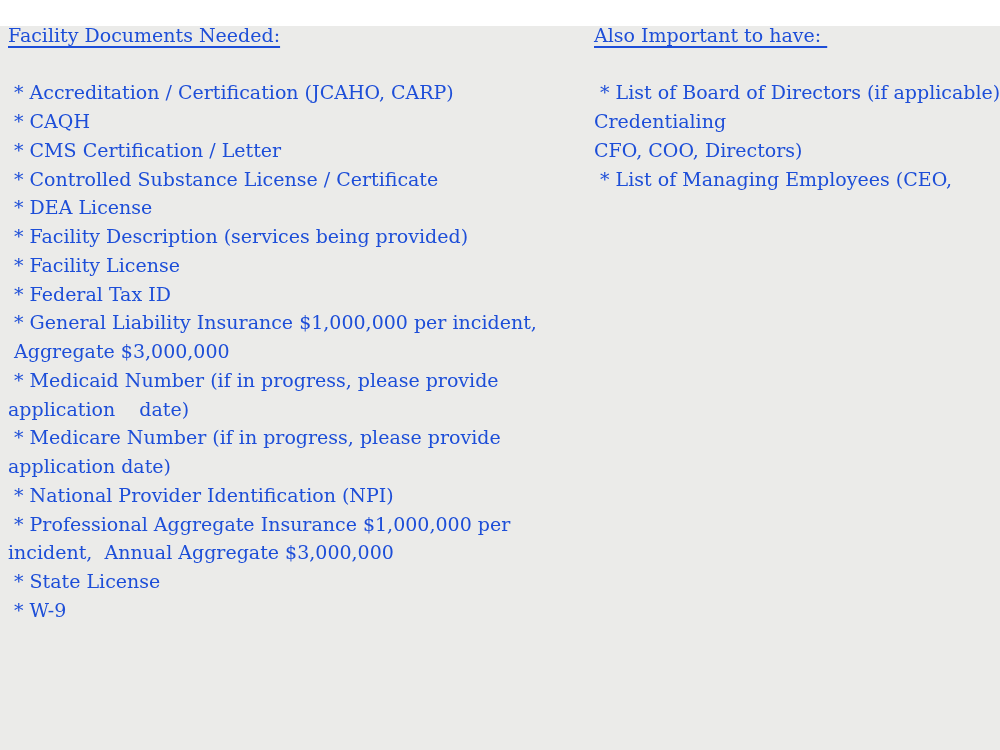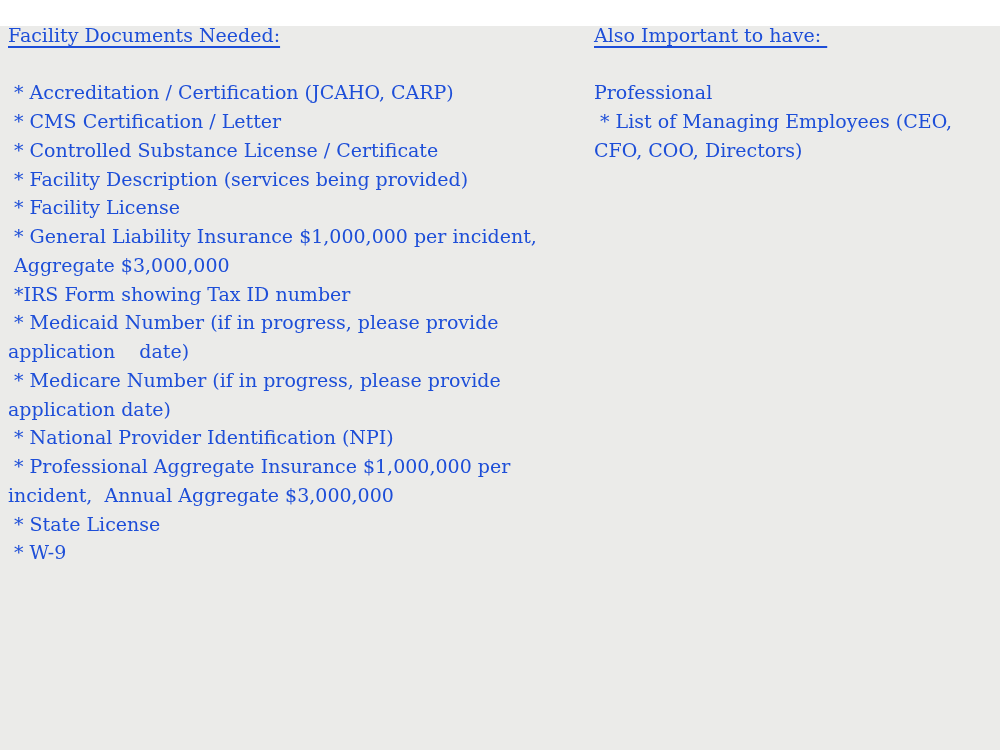--- a/index.html
+++ b/index.html
@@ -57,43 +57,46 @@
 </style>
 </head>
 <body>
 
 <div class="page">
 
   <section class="col col-left">
     <h1 class="heading">Facility Documents Needed:</h1>
     <div class="lines">
         <div class="line"> * Accreditation / Certification (JCAHO, CARP)</div>
+        <div class="line"> * CAQH</div>
         <div class="line"> * CMS Certification / Letter</div>
         <div class="line"> * Controlled Substance License / Certificate</div>
+        <div class="line"> * DEA License</div>
         <div class="line"> * Facility Description (services being provided)</div>
         <div class="line"> * Facility License</div>
+        <div class="line"> * Federal Tax ID</div>
         <div class="line"> * General Liability Insurance $1,000,000 per incident,</div>
         <div class="line"> Aggregate $3,000,000</div>
-        <div class="line"> *IRS Form showing Tax ID number</div>
         <div class="line"> * Medicaid Number (if in progress, please provide</div>
         <div class="line">application    date)</div>
         <div class="line"> * Medicare Number (if in progress, please provide</div>
         <div class="line">application date)</div>
         <div class="line"> * National Provider Identification (NPI)</div>
         <div class="line"> * Professional Aggregate Insurance $1,000,000 per</div>
         <div class="line">incident,  Annual Aggregate $3,000,000</div>
         <div class="line"> * State License</div>
         <div class="line"> * W-9</div>
       </div>
   </section>
 
   <section class="col col-right">
     <h1 class="heading">Also Important to have: </h1>
     <div class="lines">
-        <div class="line">Professional</div>
+        <div class="line"> * List of Board of Directors (if applicable)</div>
+        <div class="line">Credentialing</div>
+        <div class="line">CFO, COO, Directors)</div>
         <div class="line"> * List of Managing Employees (CEO,</div>
-        <div class="line">CFO, COO, Directors)</div>
       </div>
   </section>
 
   <div class="bottom-edge"></div>
 
 </div>
 
 </body></html>

